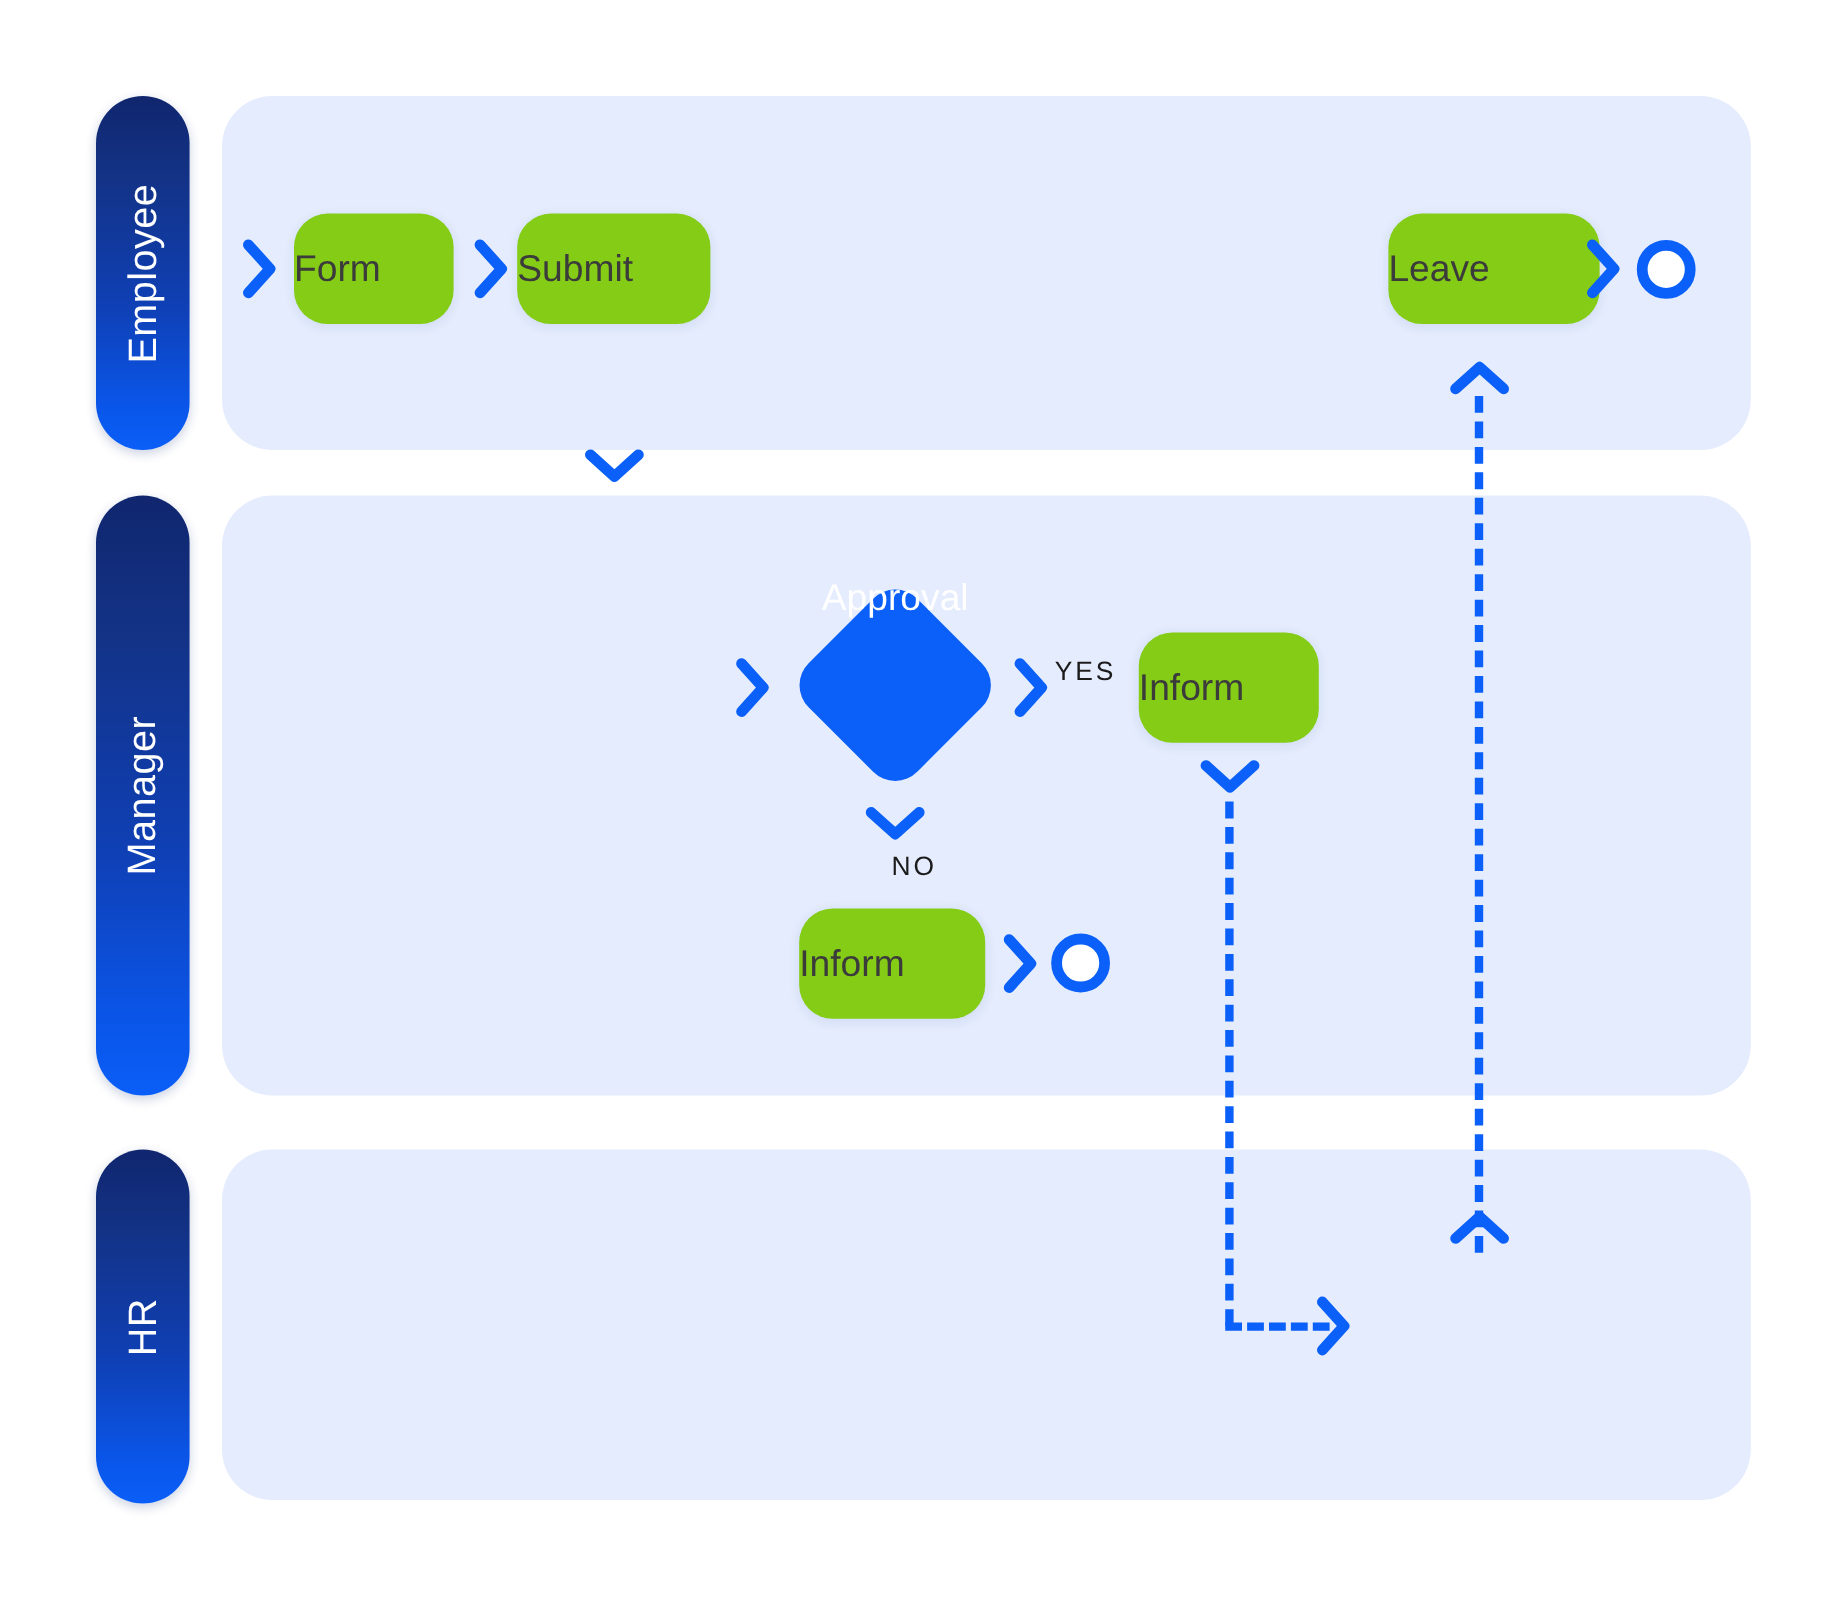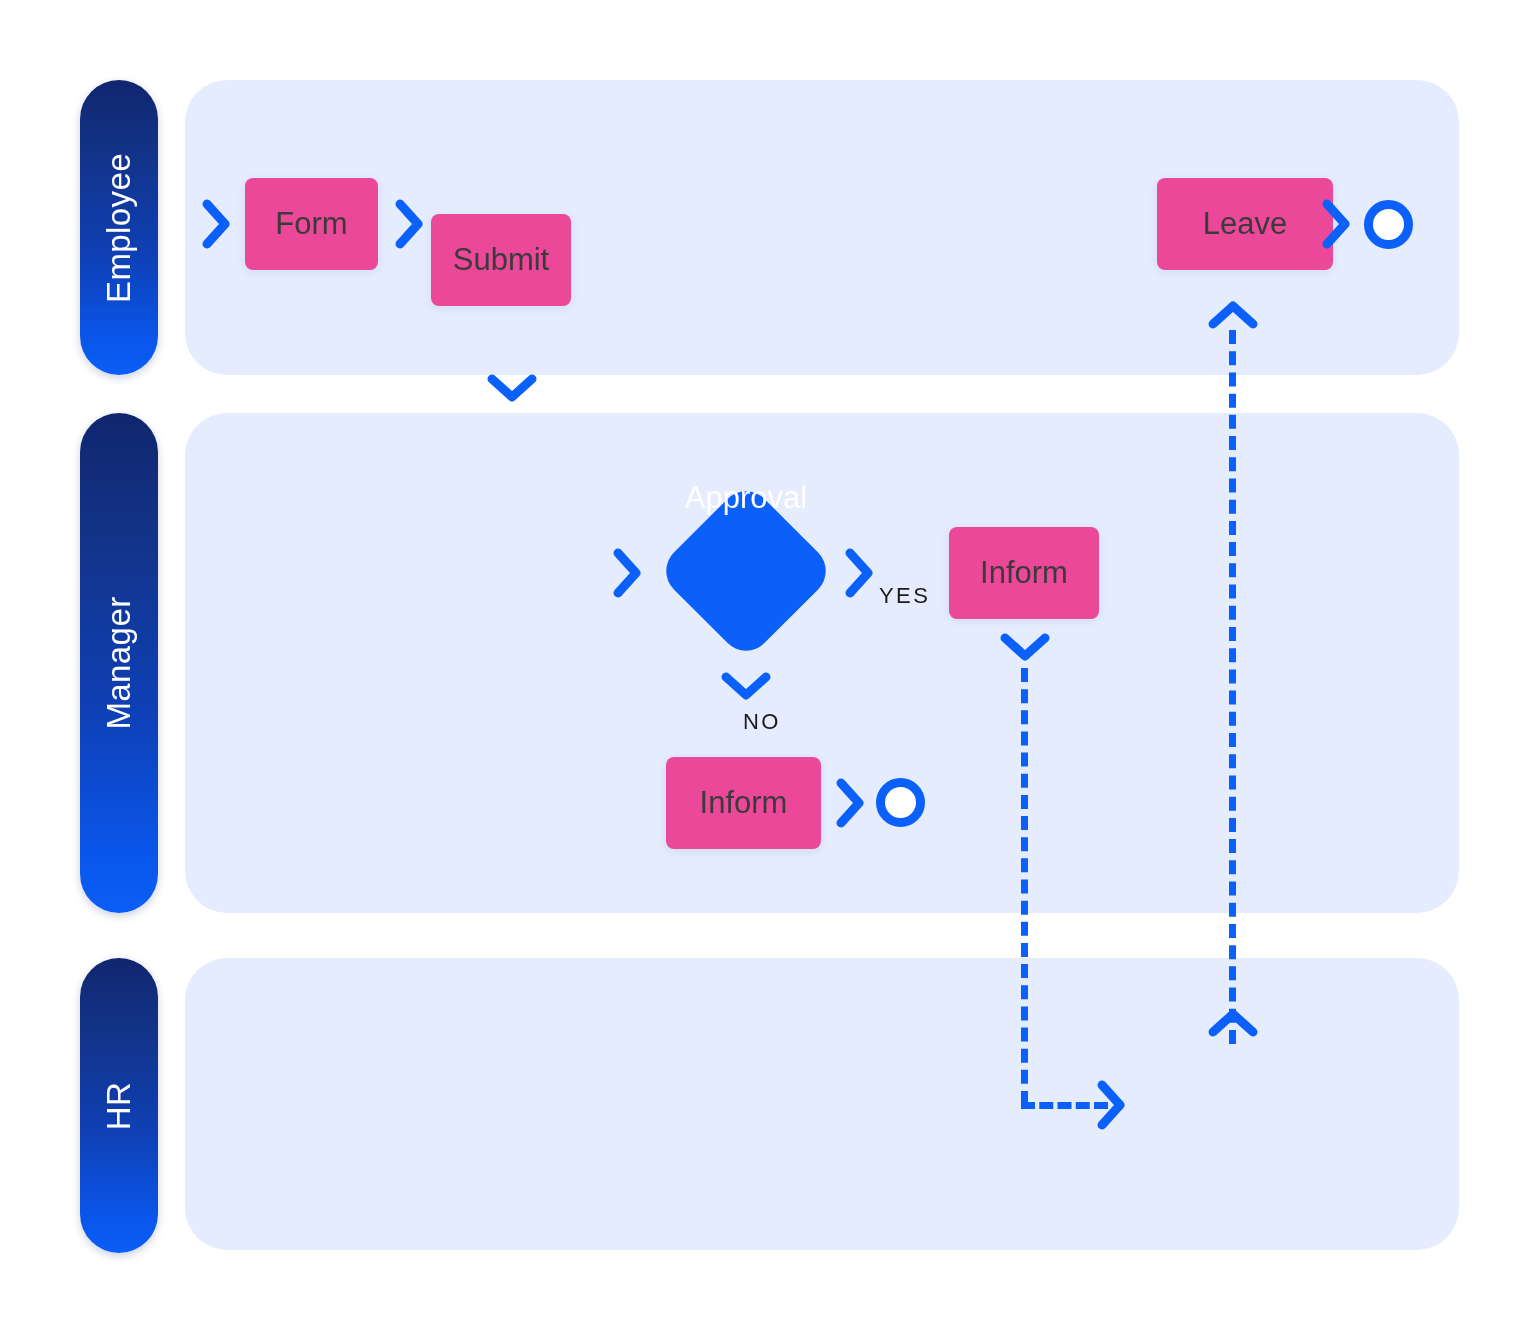--- a/index.html
+++ b/index.html
@@ -47,25 +47,24 @@
     position: absolute;
     left: 185px;
     width: 1274px;
     background: #e4ecfd;
     border-radius: 42px;
   }
 
   
   .node-box {
     position: absolute;
-    background: #ec4899;
-    border-radius: 8px;
+    background: #84cc16;
+    border-radius: 28px;
     display: flex;
     align-items: center;
-    justify-content: center;
     box-shadow: 0 2px 10px rgba(30, 60, 140, 0.09);
   }
   .node-box-label {
     color: #3b3b3b;
     font-size: 31px;
     white-space: nowrap;
   }
 
   
   .diamond-wrap {
@@ -148,21 +147,21 @@
   <div class="node-box" style="left:245px;top:178px;width:133px;height:92px;">
     <span class="node-box-label">Form</span>
   </div>
 
   <div class="chev" style="left:396px;top:200px;">
     <svg width="28" height="48" viewBox="0 0 28 48">
       <path d="M4 4 L22 24 L4 44" fill="none" stroke="#0a60f8" stroke-width="9" stroke-linecap="round" stroke-linejoin="round"></path>
     </svg>
   </div>
 
-  <div class="node-box" style="left:431px;top:178px;width:140px;height:92px;margin-top:36px;">
+  <div class="node-box" style="left:431px;top:178px;width:161px;height:92px;">
     <span class="node-box-label">Submit</span>
   </div>
 
   <div class="node-box" style="left:1157px;top:178px;width:176px;height:92px;">
     <span class="node-box-label">Leave</span>
   </div>
 
   <div class="chev" style="left:1323px;top:200px;">
     <svg width="28" height="48" viewBox="0 0 28 48">
       <path d="M4 4 L22 24 L4 44" fill="none" stroke="#0a60f8" stroke-width="9" stroke-linecap="round" stroke-linejoin="round"></path>
@@ -192,21 +191,21 @@
   <div class="diamond-wrap" style="left:655px;top:480px;width:182px;height:182px;">
     <div class="diamond-shape"></div>
     <span class="diamond-label">Approval</span>
   </div>
 
   <div class="chev" style="left:846px;top:549px;">
     <svg width="28" height="48" viewBox="0 0 28 48">
       <path d="M4 4 L22 24 L4 44" fill="none" stroke="#0a60f8" stroke-width="9" stroke-linecap="round" stroke-linejoin="round"></path>
     </svg>
   </div>
-  <span class="branch-label" style="left:879px;top:583px;">YES</span>
+  <span class="branch-label" style="left:879px;top:547px;">YES</span>
 
   <div class="node-box" style="left:949px;top:527px;width:150px;height:92px;">
     <span class="node-box-label">Inform</span>
   </div>
 
   <div class="chev" style="left:722px;top:673px;">
     <svg width="48" height="28" viewBox="0 0 48 28">
       <path d="M4 4 L24 22 L44 4" fill="none" stroke="#0a60f8" stroke-width="9" stroke-linecap="round" stroke-linejoin="round"></path>
     </svg>
   </div>

